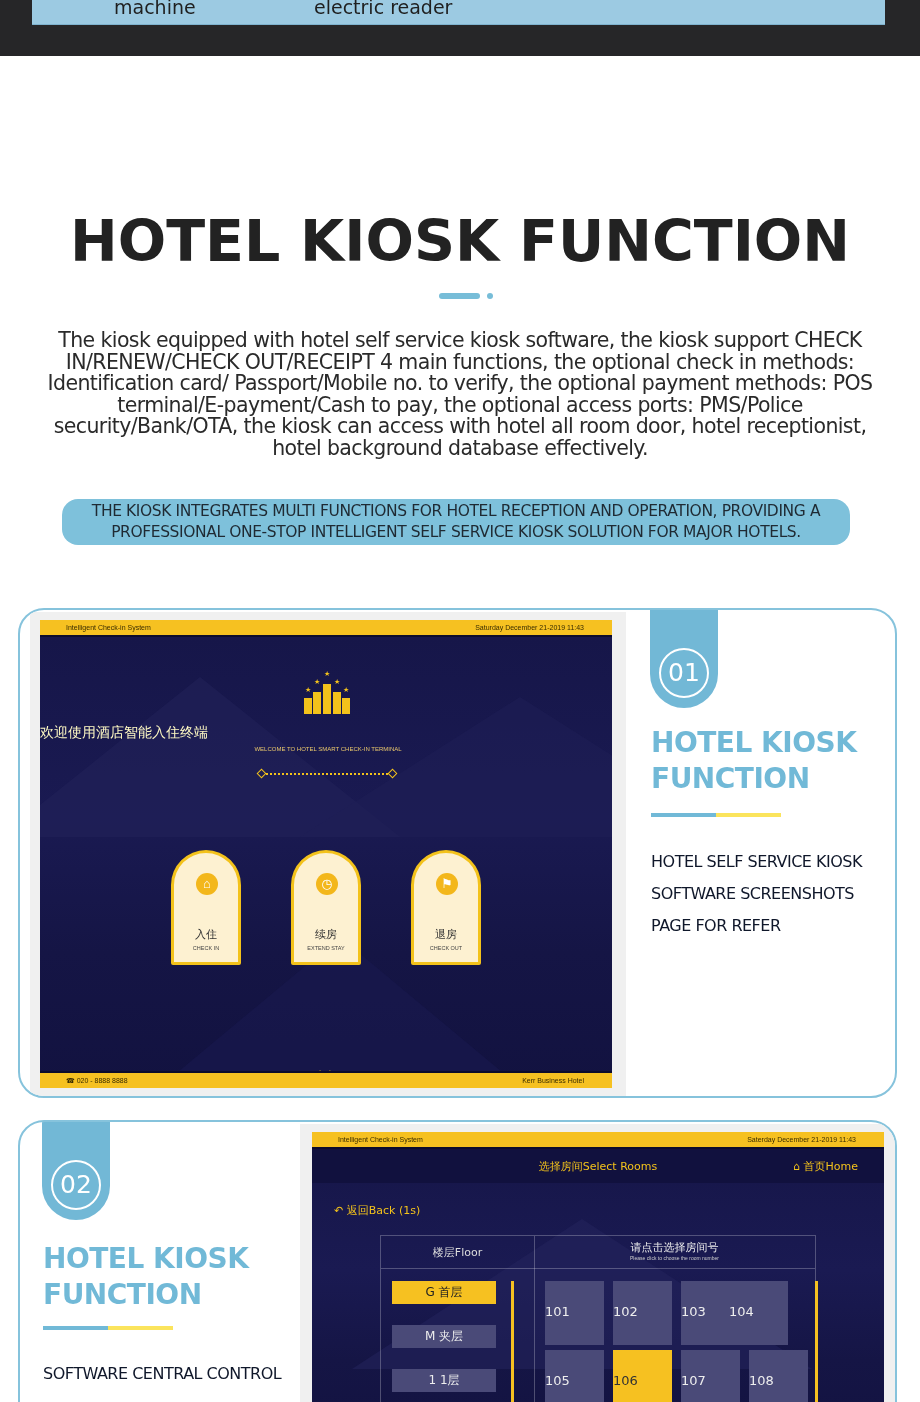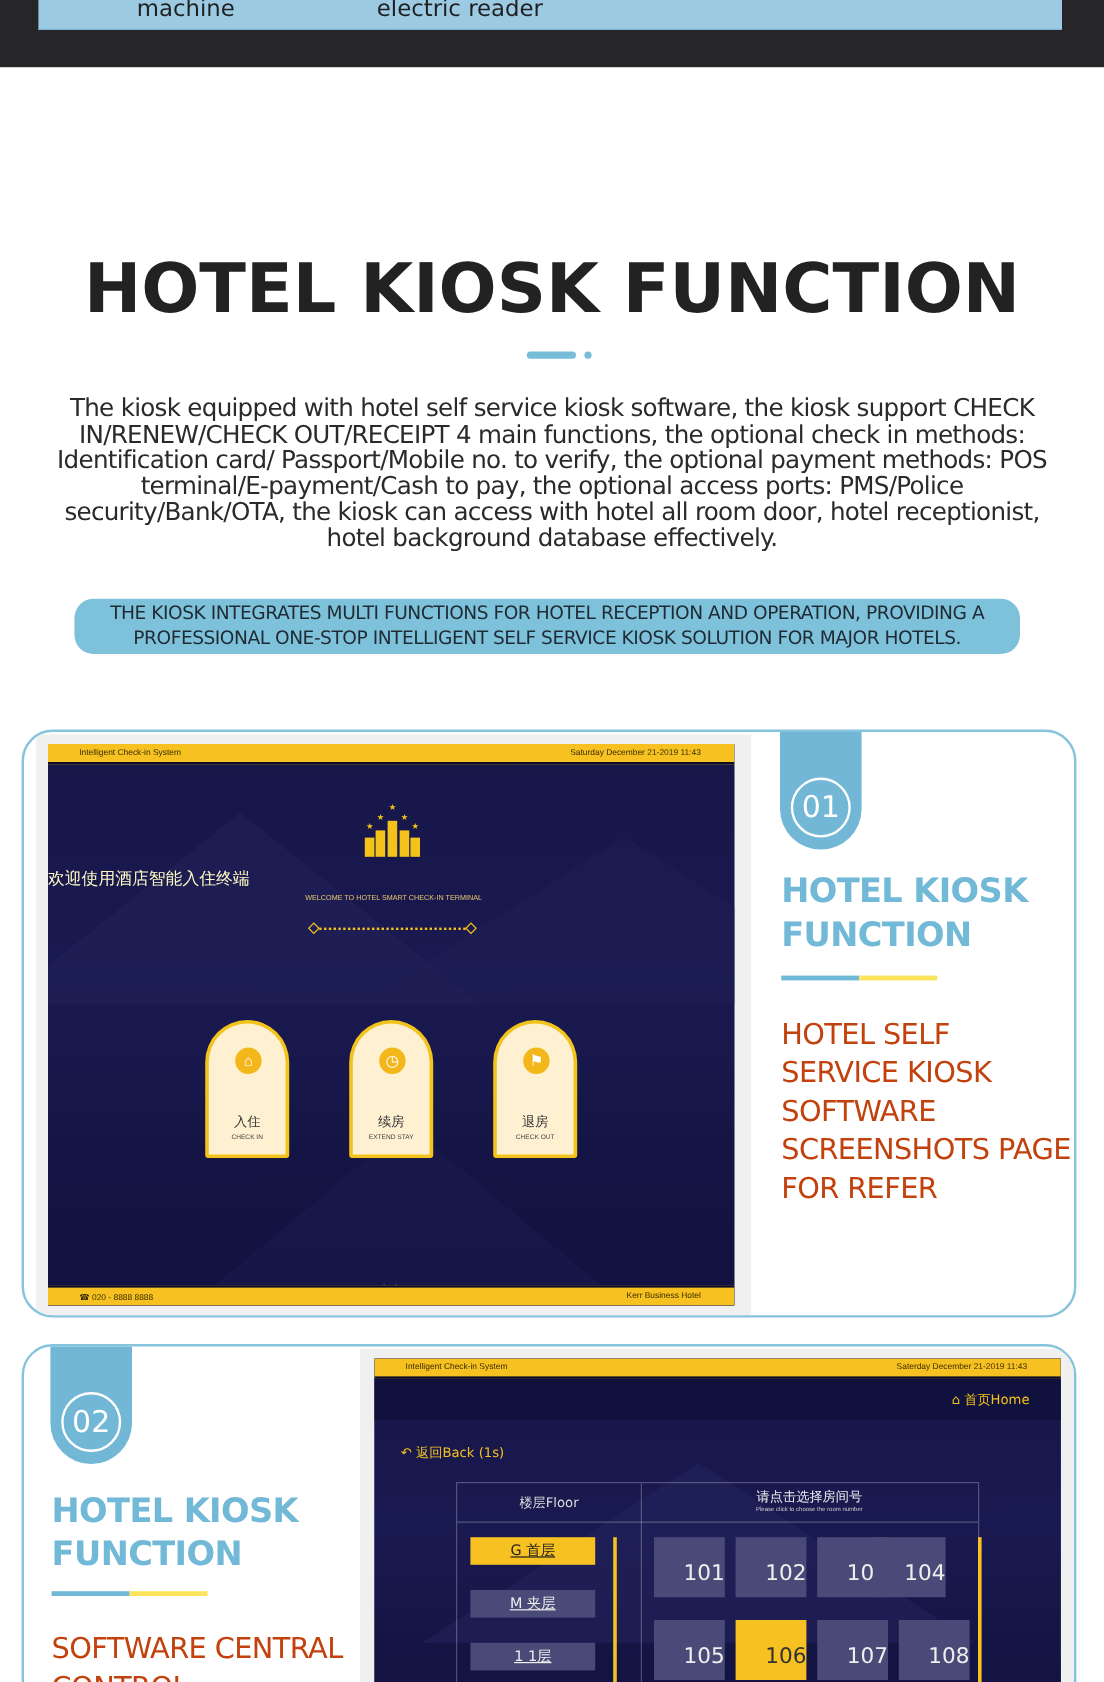--- a/index.html
+++ b/index.html
@@ -70,39 +70,39 @@
   .card1 .tab { left: 630px; top: -2px; }
   .card2 .tab { left: 22px; top: -2px; }
   .side-title { position: absolute; color: #71b9d7; font-size: 28px; font-weight: bold; line-height: 36px; font-family: "DejaVu Sans", sans-serif; letter-spacing: -0.5px; }
   .card1 .side-title { left: 631px; top: 115px; }
   .card2 .side-title { left: 23px; top: 119px; }
   .bicolor { position: absolute; width: 130px; height: 4px; }
   .bicolor .b { position: absolute; left: 0; top: 0; width: 65px; height: 4px; background: #71b9d7; }
   .bicolor .y { position: absolute; left: 65px; top: 0; width: 65px; height: 4px; background: #fbe45c; }
   .card1 .bicolor { left: 631px; top: 203px; }
   .card2 .bicolor { left: 23px; top: 204px; }
-  .side-desc { position: absolute; color: #c2410c; font-size: 24px; line-height: 32px; font-family: "DejaVu Sans", sans-serif; letter-spacing: -0.5px; }
+  .side-desc { position: absolute; color: #0f172a; font-size: 16px; line-height: 32px; font-family: "DejaVu Sans", sans-serif; letter-spacing: -0.5px; }
   .card1 .side-desc { left: 631px; top: 236px; width: 245px; }
   .card2 .side-desc { left: 23px; top: 236px; width: 250px; }
 
   
   .nav-row { position: absolute; left: 0; top: 17px; width: 100%; height: 34px; background: #11113e; color: #f3c21b; font-size: 11px; font-family: "DejaVu Sans", sans-serif; }
   .nav-row .back { position: absolute; left: 22px; top: 10px; margin-top: 44px; }
   .nav-row .mid { position: absolute; left: 0; width: 100%; top: 10px; text-align: center; }
   .nav-row .home { position: absolute; right: 26px; top: 10px; }
   .panel { position: absolute; left: 68px; top: 103px; width: 436px; height: 240px; border: 1px solid rgba(255,255,255,0.25); }
   .panel .vsep { position: absolute; left: 153px; top: 0; bottom: 0; border-left: 1px solid rgba(255,255,255,0.25); }
   .panel .hsep { position: absolute; left: 0; right: 0; top: 32px; border-top: 1px solid rgba(255,255,255,0.25); }
   .floor-h { position: absolute; left: 0; width: 153px; top: 9px; text-align: center; color: #ddd; font-size: 11px; font-family: "DejaVu Sans", sans-serif; }
   .rooms-h { position: absolute; left: 153px; right: 0; top: 4px; text-align: center; color: #eee; font-size: 11px; font-family: "DejaVu Sans", sans-serif; }
   .rooms-sub { position: absolute; left: 153px; right: 0; top: 19px; text-align: center; color: #ccc; font-size: 5px; }
-  .floor-btn { position: absolute; left: 11px; width: 104px; height: 23px; background: #4a4a78; color: #eee; font-size: 12px; line-height: 23px; text-align: center; font-family: "DejaVu Sans", sans-serif; text-decoration: underline; }
+  .floor-btn { position: absolute; left: 11px; width: 104px; height: 23px; background: #4a4a78; color: #eee; font-size: 12px; line-height: 23px; text-align: center; font-family: "DejaVu Sans", sans-serif; }
   .floor-btn.active { background: #f6c121; color: #222; }
   .ybar { position: absolute; width: 3px; background: #f6c121; }
-  .room { position: absolute; width: 59px; height: 50px; background: #4a4a78; color: #eee; font-size: 18px; line-height: 62px; text-align: right; font-family: "DejaVu Sans", sans-serif; }
+  .room { position: absolute; width: 59px; height: 64px; background: #4a4a78; color: #eee; font-size: 13px; line-height: 62px; text-align: left; font-family: "DejaVu Sans", sans-serif; }
   .room.active { background: #f6c121; color: #333; }
 </style>
 </head>
 <body>
 
 <div class="top-band">
   <div class="blue-strip">
     <span class="cell c1">machine</span>
     <span class="cell c2">electric reader</span>
   </div>
@@ -197,20 +197,21 @@
     <div class="kiosk">
       <div class="k-bg">
         <div class="roof" style="left:40px;top:70px;border-width:0 230px 150px 230px;border-color:transparent transparent #24245c transparent;"></div>
       </div>
       <div class="k-bar top">
         <span class="l">Intelligent Check-in System</span>
         <span class="r">Saterday December 21-2019  11:43</span>
       </div>
       <div class="nav-row">
         <span class="back">↶  返回Back (1s)</span>
+        <span class="mid">选择房间Select Rooms</span>
         <span class="home">⌂ 首页Home</span>
       </div>
 
       <div class="panel">
         <div class="vsep"></div>
           <div class="hsep"></div>
         <div class="floor-h">楼层Floor</div>
         <div class="rooms-h">请点击选择房间号</div>
         <div class="rooms-sub">Please click to choose the room number</div>
 

